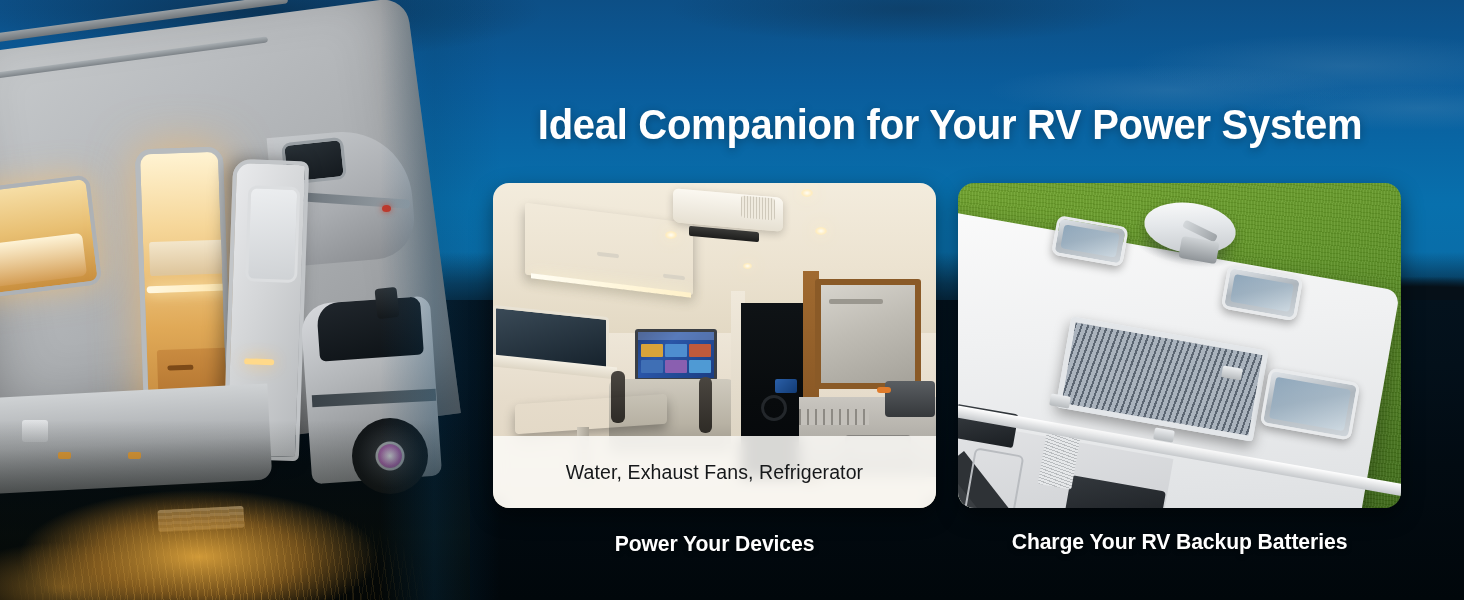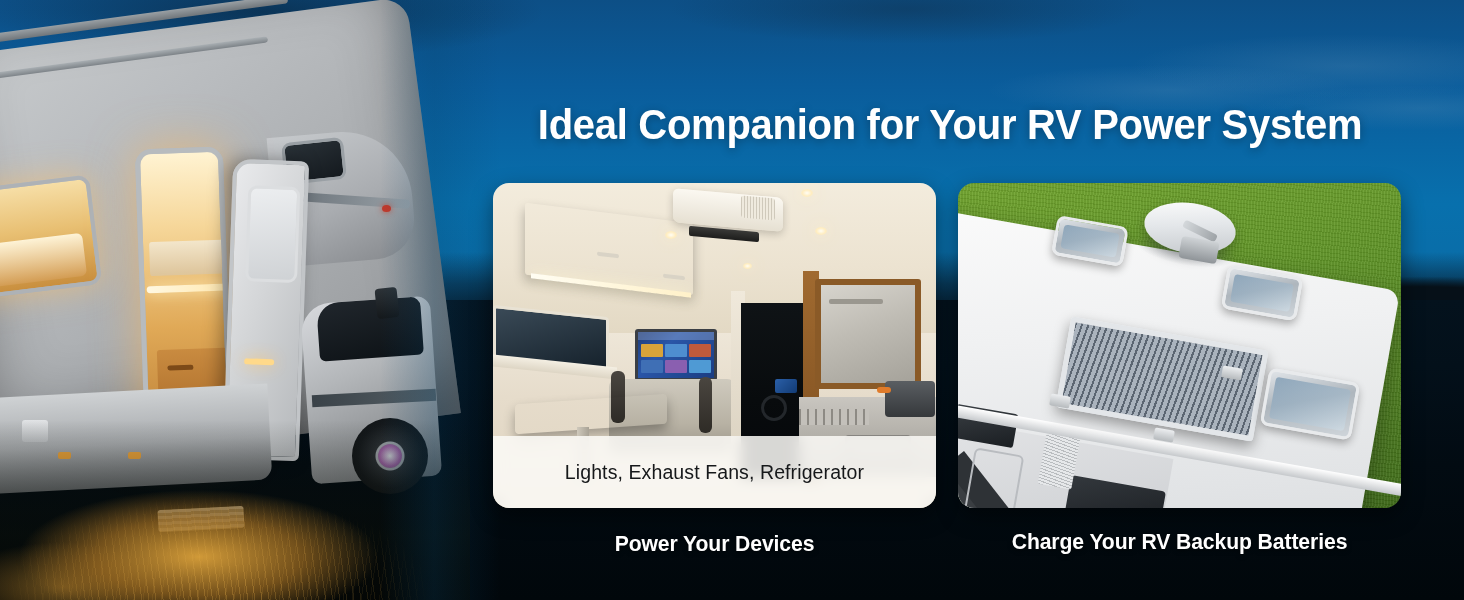--- a/index.html
+++ b/index.html
@@ -991,21 +991,21 @@
       <div class="int-fridge"></div>
       <div class="int-fridge-handle"></div>
       <div class="int-counter"></div>
       <div class="int-stove"></div>
       <div class="int-sink"></div>
       <div class="int-pot"></div>
       <div class="int-pot-handle"></div>
     </div>
 
     <div class="card-band">
-      <div class="card-band-line">Lights, Exhaust Fans, Refrigerator</div>
+      <div class="card-band-line">Water, Exhaust Fans, Refrigerator</div>
     </div>
   </div>
 
   <div class="card card-right">
     <div style="position:absolute;inset:0;">
       <div class="roof-grass"></div>
       <div class="roof-slab"></div>
       <div class="roof-side"></div>
       <div class="roof-stripe"></div>
       <div class="roof-stripe2"></div>

